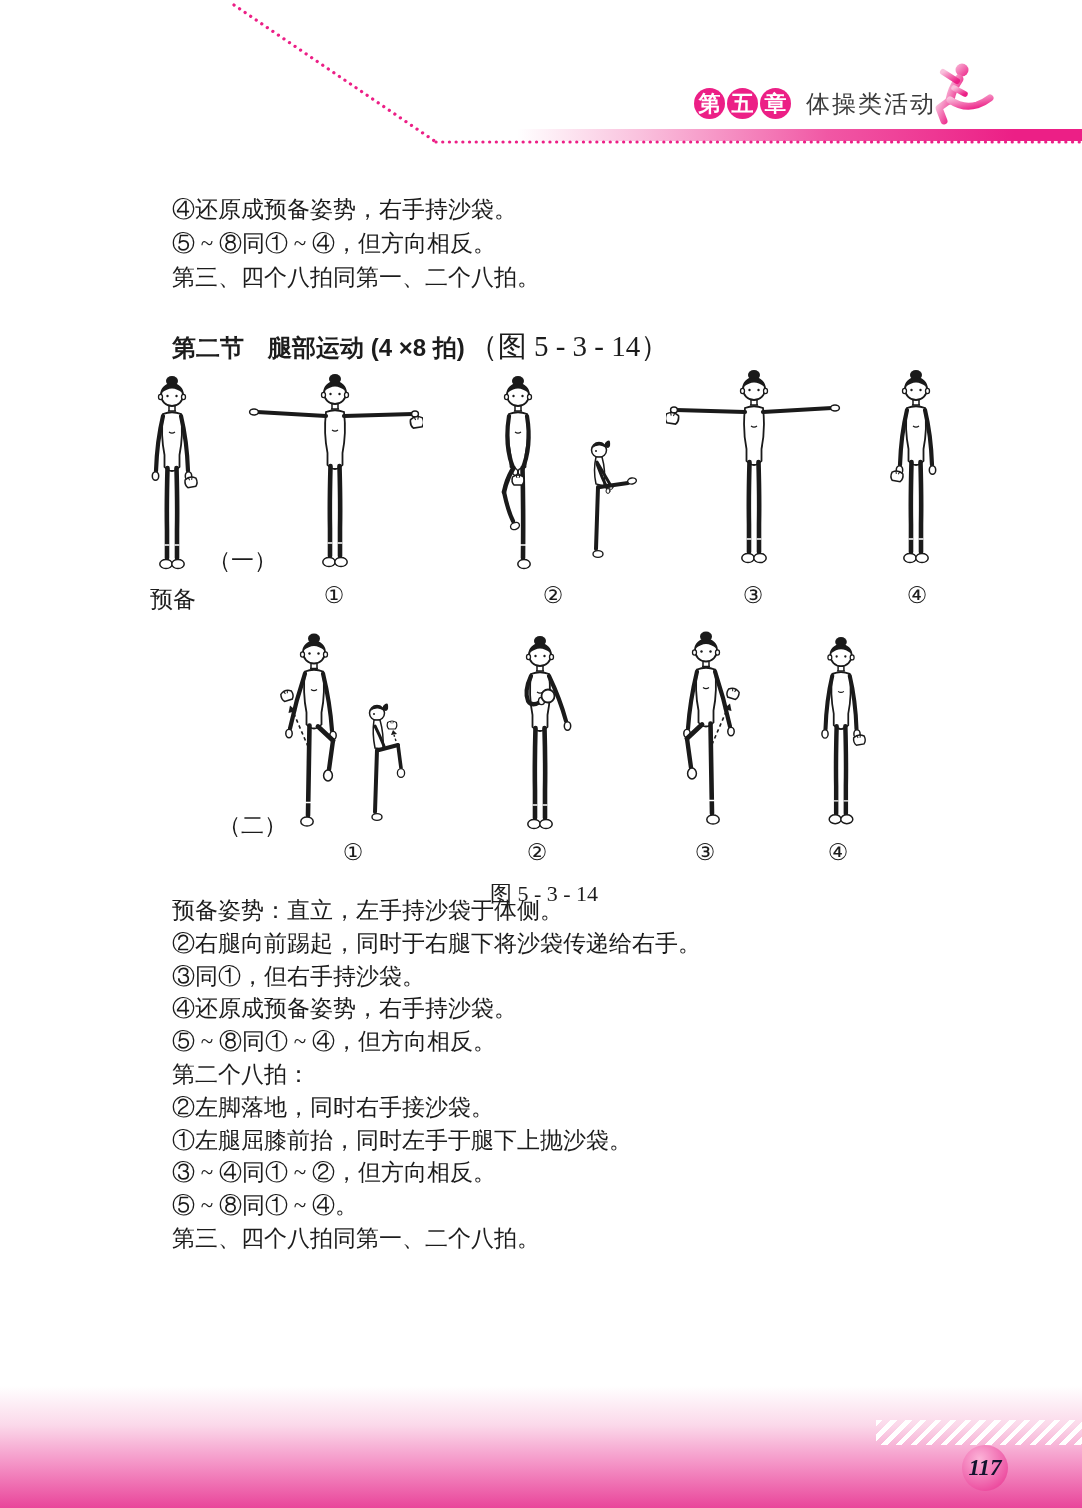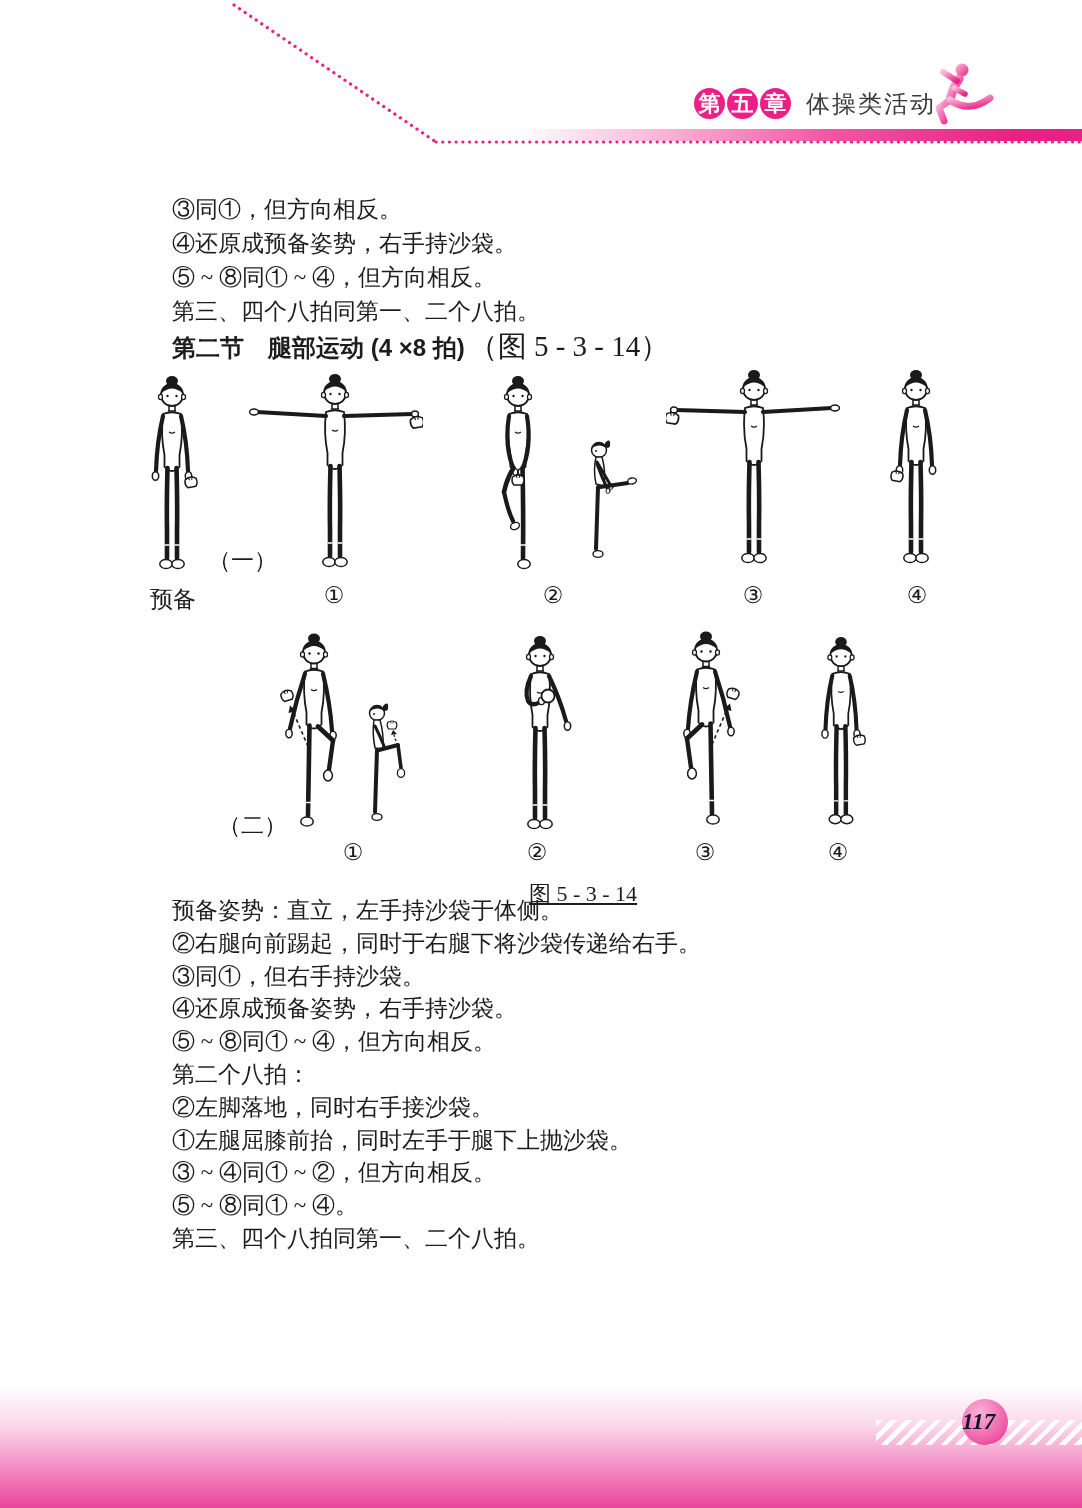--- a/index.html
+++ b/index.html
@@ -21,29 +21,29 @@
   .intro p{margin:0;font-size:23px;line-height:34px;white-space:nowrap;}
   .section-heading{position:absolute;left:172px;top:327px;margin:0;white-space:nowrap;}
   .section-heading b{font-family:"Liberation Sans","DejaVu Sans",sans-serif;font-size:24px;font-weight:bold;}
   .section-heading span{font-size:29px;}
   .bodytext{position:absolute;left:172px;top:895px;}
   .bodytext p{margin:0;font-size:23px;line-height:32.8px;white-space:nowrap;}
   
   .fig{position:absolute;}
   .fig-label{position:absolute;font-size:23px;white-space:nowrap;}
   .fig-label.centered{transform:translateX(-50%);}
-  .caption{position:absolute;left:583px;top:879px;transform:translateX(-50%);font-size:22px;white-space:nowrap;text-decoration:underline;}
+  .caption{position:absolute;left:544px;top:879px;transform:translateX(-50%);font-size:22px;white-space:nowrap;}
   
   .footer-grad{position:absolute;left:0;bottom:0;width:1082px;height:122px;
       background:linear-gradient(180deg,#ffffff 0%,#fbd9ea 32%,#f493c6 64%,#e9459a 100%);}
   .footer-band{position:absolute;left:876px;top:1420px;width:206px;height:25px;
       background:repeating-linear-gradient(135deg,#ffffff 0 4.5px,rgba(255,255,255,0) 4.5px 10.5px);}
-  .page-circle{position:absolute;left:962px;top:1399px;width:46px;height:46px;border-radius:50%;
+  .page-circle{position:absolute;left:962px;top:1445px;width:46px;height:46px;border-radius:50%;
       background:radial-gradient(circle at 38% 30%,#fcb3d8 0%,#f06bb0 55%,#e92a8c 100%);
-      display:flex;align-items:center;justify-content:flex-start;}
+      display:flex;align-items:center;justify-content:center;}
   .page-circle span{font-style:italic;font-weight:bold;font-size:23px;color:#14142e;}
 </style>
 </head>
 <body>
 
 <div class="page">
 
   <svg width="0" height="0" style="position:absolute" aria-hidden="true">
     <defs>
       <g id="headF">
@@ -103,21 +103,20 @@
       <circle cx="42" cy="10" r="6.5" fill="url(#runG)" stroke="none"></circle>
       <path d="M39,19 Q32,29 30,40" stroke-width="9"></path>
       <path d="M37,21 L23,12" stroke-width="6"></path>
       <path d="M34,28 L45,34" stroke-width="5.5"></path>
       <path d="M30,40 L19,48 L24,61" stroke-width="7"></path>
       <path d="M30,40 Q43,49 57,45 Q65,42 70,38" stroke-width="7"></path>
     </g>
   </svg>
 
   <div class="intro">
-    <p>③同①，但方向相反。</p>
     <p>④还原成预备姿势，右手持沙袋。</p>
     <p>⑤ ~ ⑧同① ~ ④，但方向相反。</p>
     <p>第三、四个八拍同第一、二个八拍。</p>
   </div>
   <p class="section-heading">
     <b>第二节　腿部运动 (4 ×8 拍)</b>
     <span>（图 5 - 3 - 14）</span>
   </p>
 
   <svg class="fig" style="left:140px;top:372px" width="64" height="206" viewBox="-32 0 64 200">

